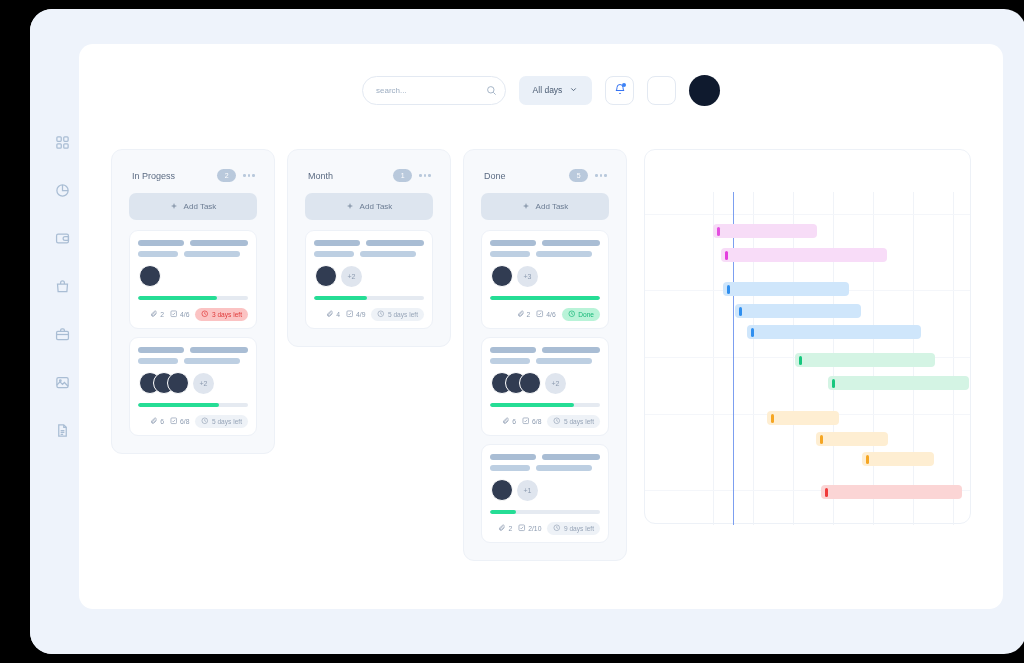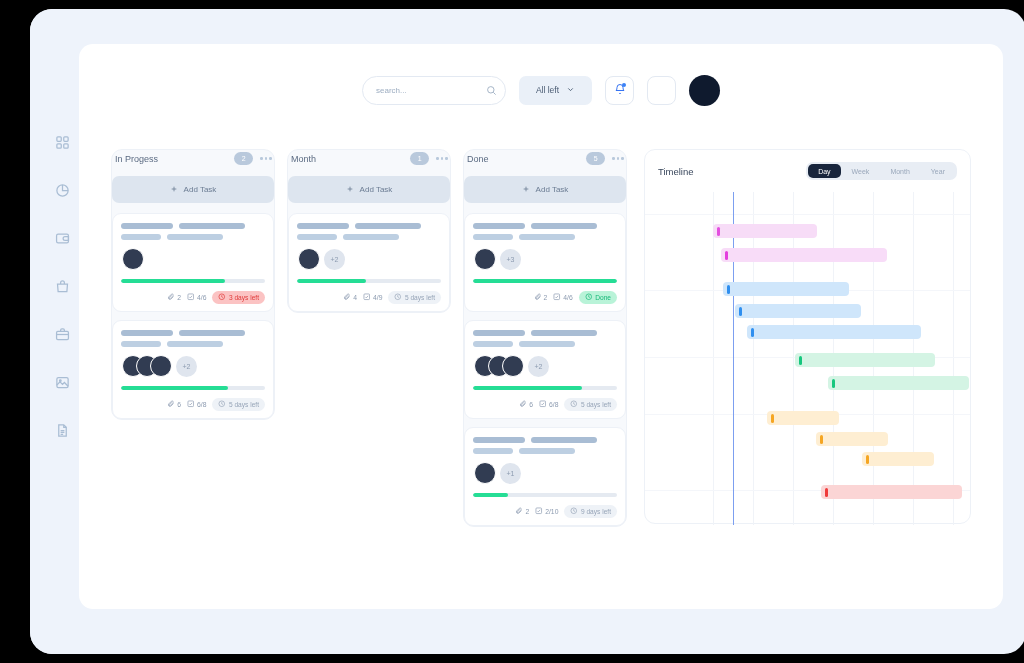--- a/index.html
+++ b/index.html
@@ -101,21 +101,21 @@
   #board {
     position: absolute; left: 32px; top: 105px;
     display: flex; gap: 12px;
     align-items: flex-start;
   }
   .column {
     width: 164px;
     background: #f7f9fc;
     border: 1px solid #edf1f7;
     border-radius: 11px;
-    padding: 0;
+    padding: 17px;
   }
   .col-head {
     display: flex; align-items: center;
     padding: 2px 2px 0 3px;
     margin-bottom: 11px;
   }
   .col-title { font-size: 9px; color: #5b6b82; flex: 1; }
   .col-count {
     width: 19px; height: 13px;
     background: #b9c9dc; border-radius: 7px;
@@ -292,21 +292,21 @@
         <input type="text" placeholder="search..." style="">
         <span class="sicon">
           <svg width="11" height="11" viewBox="0 0 24 24" fill="none" stroke="currentColor" stroke-width="2">
             <circle cx="10.5" cy="10.5" r="7"></circle>
               <path d="M16 16l5 5"></path>
           </svg>
         </span>
       </div>
 
       <div id="filter-pill">
-        <span>All left</span>
+        <span>All days</span>
         <span>
           <svg width="9" height="9" viewBox="0 0 24 24" fill="none" stroke="currentColor" stroke-width="2.4">
             <path d="M6 9l6 6 6-6"></path>
           </svg>
         </span>
       </div>
 
       <div id="bell-btn">
         <span>
           <svg width="12" height="12" viewBox="0 0 24 24" fill="none" stroke="currentColor" stroke-width="1.9">
@@ -609,29 +609,20 @@
                     <path d="M12 7v5.5l3.5 2"></path>
                   </svg></span>
                 <span>9 days left</span>
               </span>
             </div>
           </div>
         </div>
       </div>
 
     <div id="timeline">
-      <div id="tl-head">
-        <div id="tl-title">Timeline</div>
-        <div id="tl-toggle">
-            <div class="tl-seg active">Day</div>
-            <div class="tl-seg">Week</div>
-            <div class="tl-seg">Month</div>
-            <div class="tl-seg">Year</div>
-          </div>
-      </div>
       <div id="tl-grid">
           <div class="vline" style="left: 68px;"></div>
           <div class="vline" style="left: 108px;"></div>
           <div class="vline" style="left: 148px;"></div>
           <div class="vline" style="left: 188px;"></div>
           <div class="vline" style="left: 228px;"></div>
           <div class="vline" style="left: 268px;"></div>
           <div class="vline" style="left: 308px;"></div>
           <div class="hline" style="top: 22px;"></div>
           <div class="hline" style="top: 98px;"></div>

